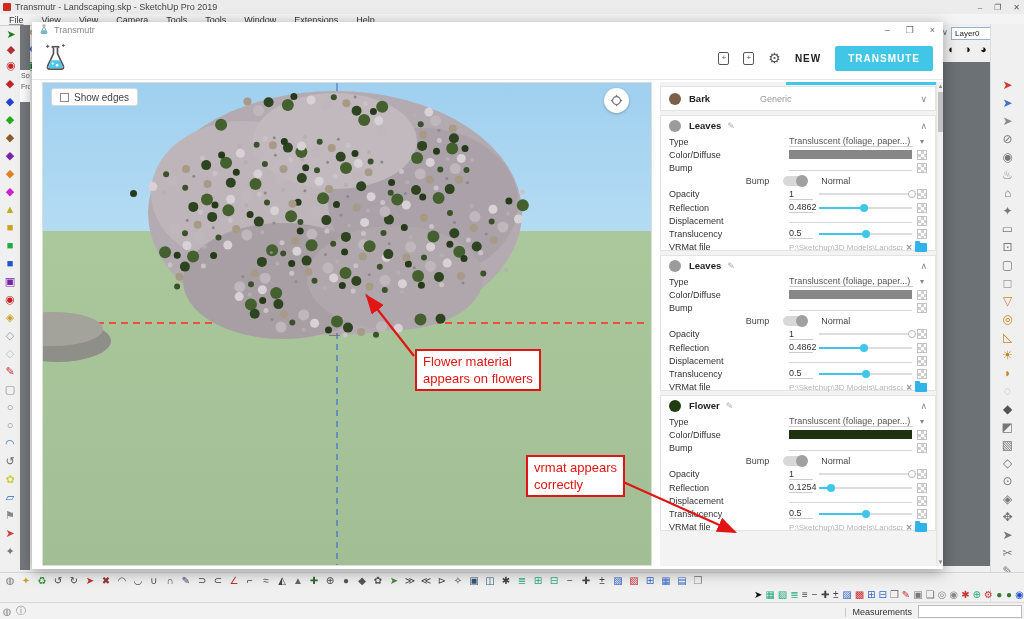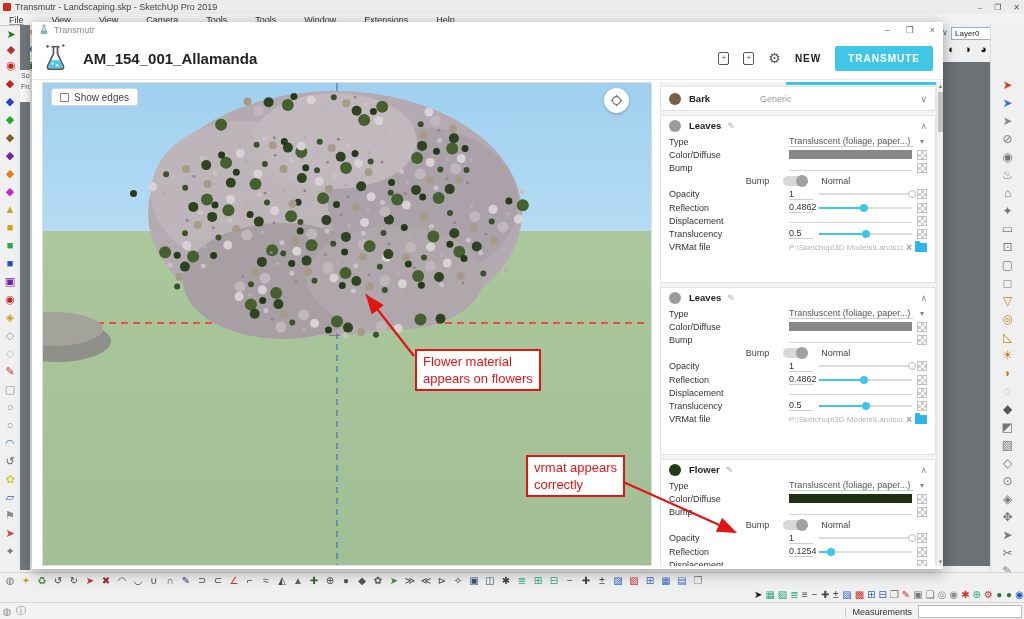--- a/index.html
+++ b/index.html
@@ -6,21 +6,21 @@
   *{box-sizing:border-box;font-family:"Liberation Sans","DejaVu Sans",sans-serif;}
   #stage{position:relative;width:1024px;height:619px;background:#f0f0f0;overflow:hidden;}
   .abs{position:absolute;}
 
   
   #titlebar{left:0;top:0;width:1024px;height:14px;background:#ececec;font-size:9px;color:#444;
     display:flex;align-items:center;padding-left:3px;gap:4px;}
   #titlebar .logo{width:8px;height:8px;background:#cf2a1f;border-radius:1px;flex:0 0 auto;}
   #winctl{right:4px;top:0;height:14px;display:flex;gap:12px;align-items:center;font-size:8px;color:#555;}
   #menubar{left:0;top:14px;width:1024px;height:12px;background:#f4f4f4;border-bottom:1px solid #cfcfcf;
-    display:flex;align-items:center;gap:18px;padding-left:4px;}
+    display:flex;align-items:center;gap:8px;padding-left:4px;}
   #menubar span{font-size:9px;color:#333;padding:0 5px;text-decoration:underline;text-decoration-color:#999;}
 
   
   #left-block{left:0;top:27px;width:44px;height:46px;display:grid;grid-template-columns:22px 22px;}
   #left-block .ti{font-size:11px;}
   #left-col{left:0;top:74px;width:20px;display:flex;flex-direction:column;align-items:center;}
   #left-col .ti{height:18px;font-size:11px;}
   .ti{display:flex;align-items:center;justify-content:center;width:100%;line-height:1;cursor:default;}
 
   #left-sliver{left:20px;top:25px;width:10px;height:545px;background:#75797d;}
@@ -82,21 +82,21 @@
   
   #panel{left:628px;top:60px;width:276px;height:484px;background:#f3f3f3;overflow:hidden;}
   #progress{position:absolute;right:0;top:0;width:150px;height:3px;background:#3fc6e8;}
   .card{background:#fff;border:1px solid #e3e3e3;margin-top:4px;}
   #bark-card{height:25px;display:flex;align-items:center;padding:0 8px;}
   .sw{width:12px;height:12px;border-radius:50%;flex:0 0 auto;}
   .mat-name{font-size:9.5px;font-weight:bold;color:#222;margin-left:8px;}
   .pencil{font-size:9px;color:#aaa;margin-left:6px;}
   .chev{margin-left:auto;color:#888;font-size:9px;}
   #bark-type{position:absolute;left:100px;font-size:9px;color:#999;}
-  .msec{height:168px;padding:0 8px;position:relative;}
+  .msec{height:136px;padding:0 8px;position:relative;}
   .mhead{height:19px;display:flex;align-items:center;}
   .mrow{height:13.2px;display:flex;align-items:center;}
   .rlabel{width:120px;font-size:9px;color:#333;flex:0 0 auto;}
   .rline{flex:1;border-bottom:1px solid #d5d5d5;height:1px;align-self:flex-end;margin-bottom:4px;}
   .type-val{flex:1;font-size:9px;color:#555;border-bottom:1px solid #ccc;white-space:nowrap;overflow:hidden;}
   .caret{color:#888;font-size:8px;margin-left:4px;width:10px;text-align:center;}
   .cbar{flex:1;height:9px;}
   .tex{width:10px;height:10px;margin-left:5px;border:1px solid #c2c2c2;flex:0 0 auto;
     background-image:linear-gradient(45deg,#cfcfcf 25%,transparent 25%,transparent 75%,#cfcfcf 75%),
                      linear-gradient(45deg,#cfcfcf 25%,#fff 25%,#fff 75%,#cfcfcf 75%);
@@ -266,21 +266,20 @@
 
     <div class="abs" id="dlg-header">
       <svg width="27" height="30" viewBox="0 0 24 27">
         <path d="M8.5 3.5h7" stroke="#555" stroke-width="1.8" fill="none"></path>
         <path d="M10.2 4v5.5L5 20.5q-1 3 1.9 3h10.2q2.9 0 1.9-3L13.8 9.5V4" fill="#fff" stroke="#555" stroke-width="1.5"></path>
         <path d="M7.8 15.5 5.9 21q-.5 1.7 1 1.7h10.2q1.5 0 1-1.7l-1.9-5.5z" fill="#4fc7e8"></path>
         <circle cx="9.5" cy="18.5" r="1" fill="#fff"></circle>
           <circle cx="13.5" cy="20" r="1.2" fill="#fff"></circle>
         <path d="M5 1.5v3M3.5 3h3M19 1v2.5M17.8 2.2h2.5" stroke="#555" stroke-width="0.9"></path>
       </svg>
-      <span id="dlg-title">AM_154_001_Allamanda</span>
       <div id="hdr-actions">
         <span class="doc-ico">+</span>
         <span class="doc-ico">+</span>
         <span id="gear">⚙</span>
         <span id="new-btn">NEW</span>
         <button id="transmute-btn">TRANSMUTE</button>
       </div>
     </div>
 
     <div class="abs" id="vp">

